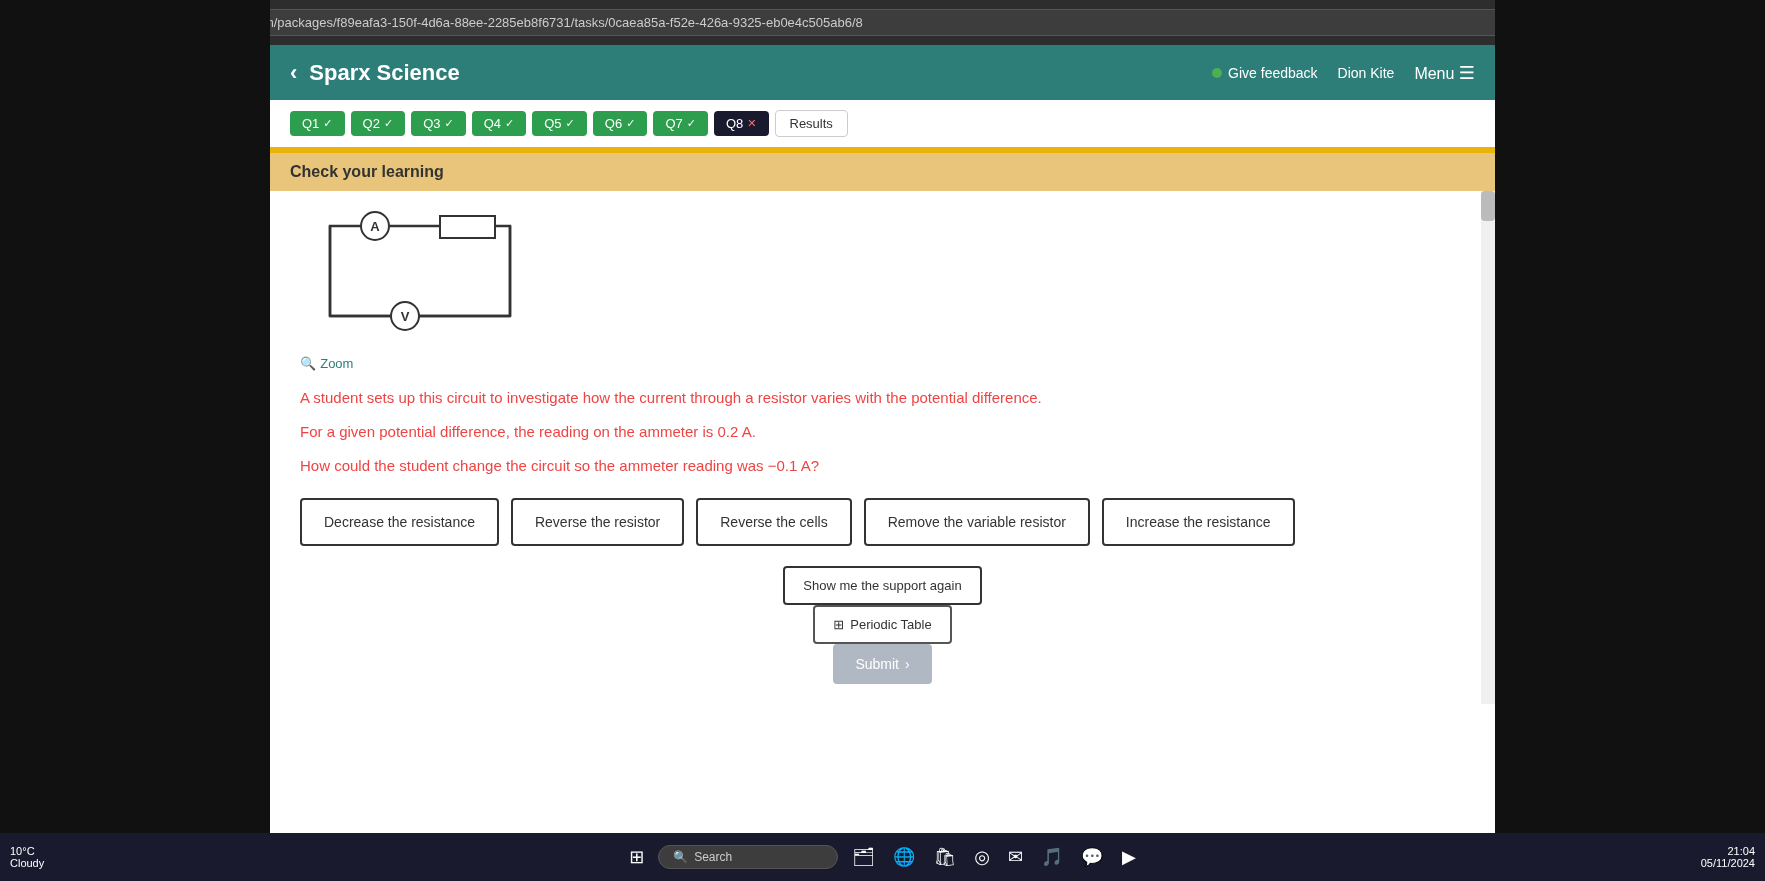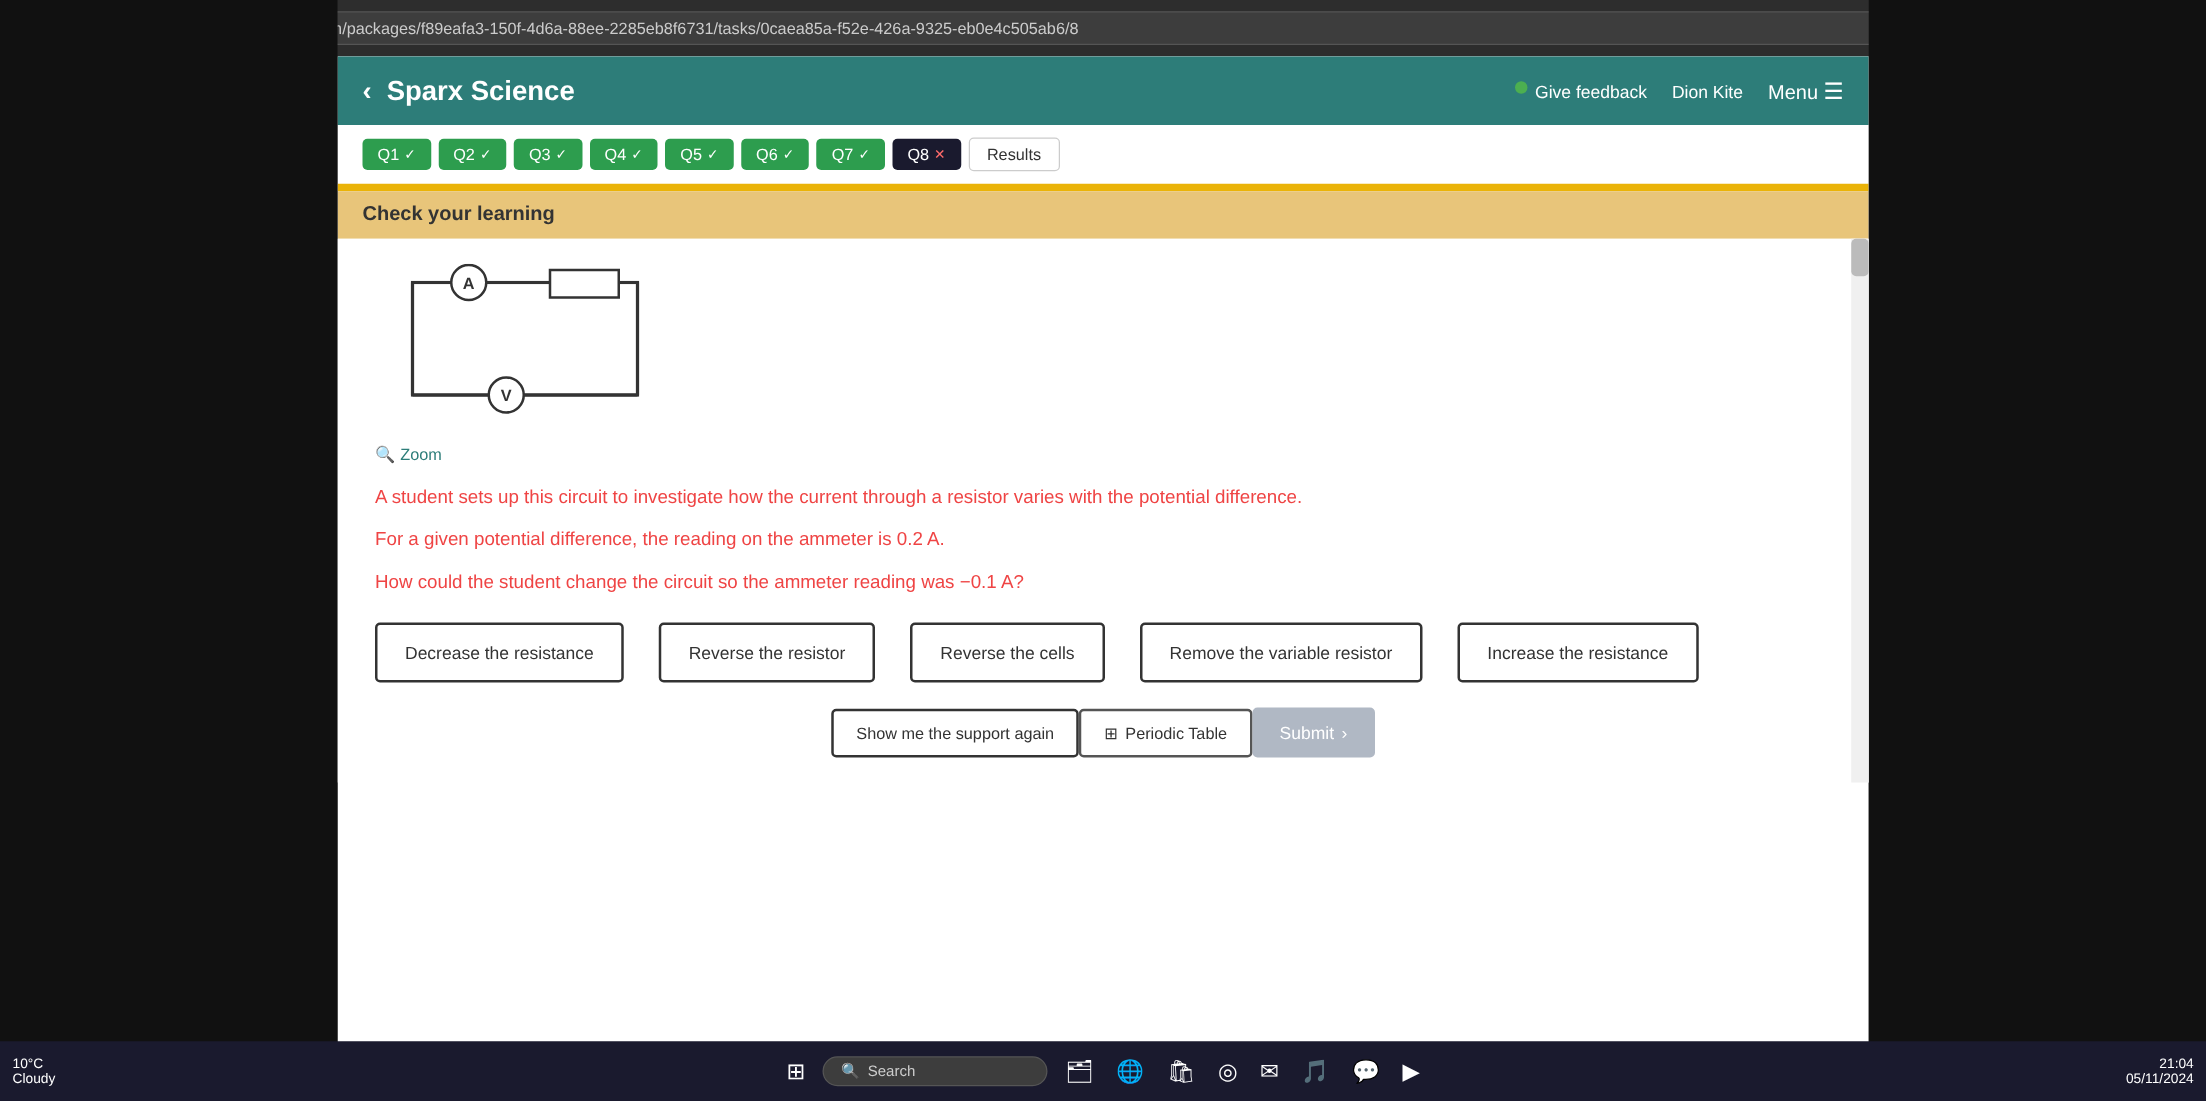--- a/index.html
+++ b/index.html
@@ -88,20 +88,21 @@
     }
     .app-header-right {
       display: flex;
       align-items: center;
       gap: 20px;
       color: white;
       font-size: 14px;
     }
     .feedback-btn {
       display: flex;
+      align-items: center;
       gap: 6px;
       cursor: pointer;
     }
     .feedback-dot {
       width: 10px;
       height: 10px;
       background: #4CAF50;
       border-radius: 50%;
     }
     .user-name { cursor: pointer; }
@@ -183,41 +184,42 @@
     .question-text {
       font-size: 15px;
       color: #ef4444;
       line-height: 1.6;
       margin-bottom: 10px;
     }
 
     
     .answer-buttons {
       display: flex;
-      gap: 28px;
+      gap: 12px;
       margin: 20px 0;
       flex-wrap: wrap;
     }
     .answer-btn {
       background: white;
       border: 2px solid #333;
       border-radius: 4px;
       padding: 14px 22px;
       font-size: 14px;
       cursor: pointer;
       color: #333;
       font-weight: 400;
     }
 
     
     .bottom-toolbar {
       display: flex;
       align-items: center;
-      justify-content: center;
+      justify-content: flex-start;
       margin-top: 20px;
+      flex-direction: column;
     }
     .support-btn {
       background: white;
       border: 2px solid #333;
       border-radius: 4px;
       padding: 10px 18px;
       font-size: 13px;
       cursor: pointer;
       color: #333;
     }

